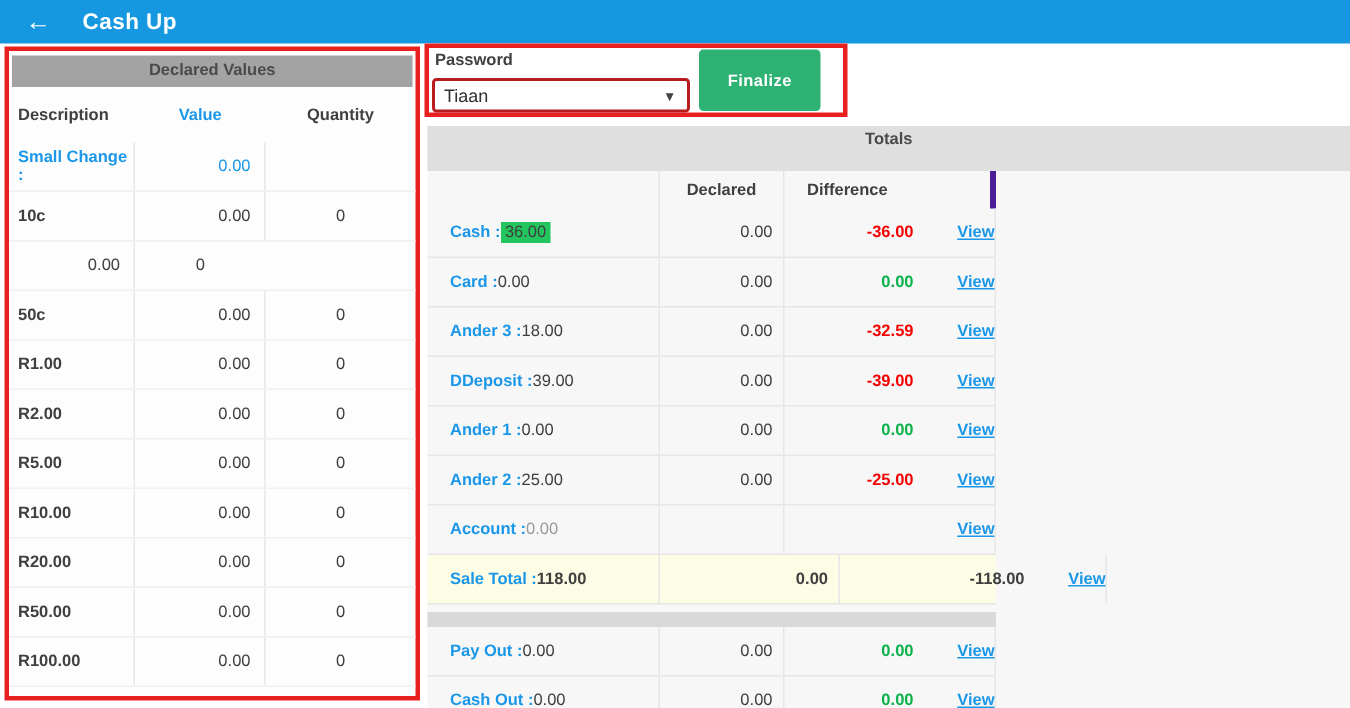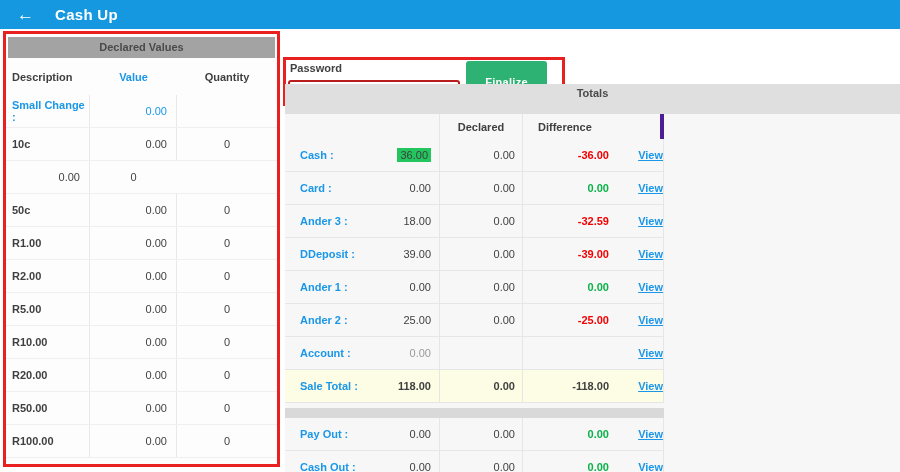--- a/index.html
+++ b/index.html
@@ -27,21 +27,21 @@
   .dv-row { display:grid; grid-template-columns:84px 87px 1fr; height:33px; border-bottom:1px solid #f0f0f0; }
   .dv-row .c1 { border-right:1px solid #e8e8e8; display:flex; align-items:center;
     padding-left:6px; font-size:11px; font-weight:bold; color:#3f3f3f; }
   .dv-row .c2 { border-right:1px solid #e8e8e8; display:flex; align-items:center;
     justify-content:flex-end; padding-right:9px; font-size:11px; color:#3f3f3f; }
   .dv-row .c3 { display:flex; align-items:center; justify-content:center; font-size:11px; color:#3f3f3f; }
   .blue { color:#1a97e8 !important; }
 
   
   .pw-box { position:absolute; left:283px; top:29px; width:282px; height:49px;
-    border:3px solid #e8201f; background:#ffffff;margin-top:28px; }
+    border:3px solid #e8201f; background:#ffffff; }
   .pw-label { position:absolute; left:4px; top:2px; font-size:11px; font-weight:bold; color:#3f3f3f; }
   .dropdown { position:absolute; left:2px; top:20px; width:172px; height:23px;
     border:2px solid #b91c1c; border-radius:3px; background:#fff; display:flex; align-items:center; }
   .dd-text { margin-left:6px; font-size:12px; color:#2f2f2f; flex:1; }
   .dd-arrow { margin-right:7px; font-size:9px; color:#444; }
   .finalize-btn { position:absolute; left:180px; top:1px; width:81px; height:41px;
     background:#2eb273; border-radius:3px; color:#fff; font-size:11px; font-weight:bold;
     display:flex; align-items:center; justify-content:center; letter-spacing:.3px; cursor:default; }
 
   
@@ -49,34 +49,34 @@
   .totals-titlebar { height:30px; background:#dfdfdf; text-align:center; line-height:18px;
     font-size:11px; font-weight:bold; color:#4a4a4a; }
   .t-table { width:379px; }
   .t-header { display:grid; grid-template-columns:155px 83px 141px; height:25px; align-items:center; }
   .t-header .ha { height:100%; border-right:1px solid #e6e6e6; }
   .t-header .hb { height:100%; display:flex; align-items:center; justify-content:center;
     font-size:11px; font-weight:bold; color:#3f3f3f; border-right:1px solid #e6e6e6; }
   .t-header .hc { height:100%; display:flex; align-items:center; padding-left:15px;
     font-size:11px; font-weight:bold; color:#3f3f3f; border-right:4px solid #4c1d95; }
   .t-row { display:grid; grid-template-columns:155px 83px 141px; height:33px; border-bottom:1px solid #e6e6e6; }
-  .t-row .ca { display:flex; align-items:center; justify-content:space-between;
+  .t-row .ca { display:flex; align-items:center; 
     padding:0 8px 0 15px; border-right:1px solid #e6e6e6; }
   .t-label { color:#1a97e8; font-weight:bold; font-size:11px; white-space:nowrap; }
   .t-value { font-size:11px; color:#3f3f3f; }
   .t-value.sel { background:#22c55e; padding:1px 3px; }
   .t-value.muted { color:#9b9b9b; }
   .t-row .cb { display:flex; align-items:center; justify-content:flex-end; padding-right:7px;
     border-right:1px solid #e6e6e6; font-size:11px; color:#3f3f3f; }
   .t-row .cc { display:grid; grid-template-columns:87px 1fr; align-items:center; border-right:1px solid #e6e6e6; }
   .t-diff { text-align:right; font-size:11px; font-weight:bold; padding-right:1px; }
   .diff-red { color:#f40000; } .diff-green { color:#0bb149; } .diff-dark { color:#3f3f3f; }
   .t-view { text-align:right; color:#1a97e8; font-weight:bold; font-size:11px;
     text-decoration:underline; cursor:default; }
-  .t-row.yellow { background:#fdfce4; }
+  .t-row.yellow { background:#fdfce4;gap:37px; }
   .t-row.yellow .t-value, .t-row.yellow .cb { font-weight:bold; }
   .t-sep-gap { height:5px; }
   .t-sep { height:10px; width:379px; background:#d9d9d9; }
 </style>
 </head>
 <body>
 
 <div class="screen">
 
   <div class="appbar">

